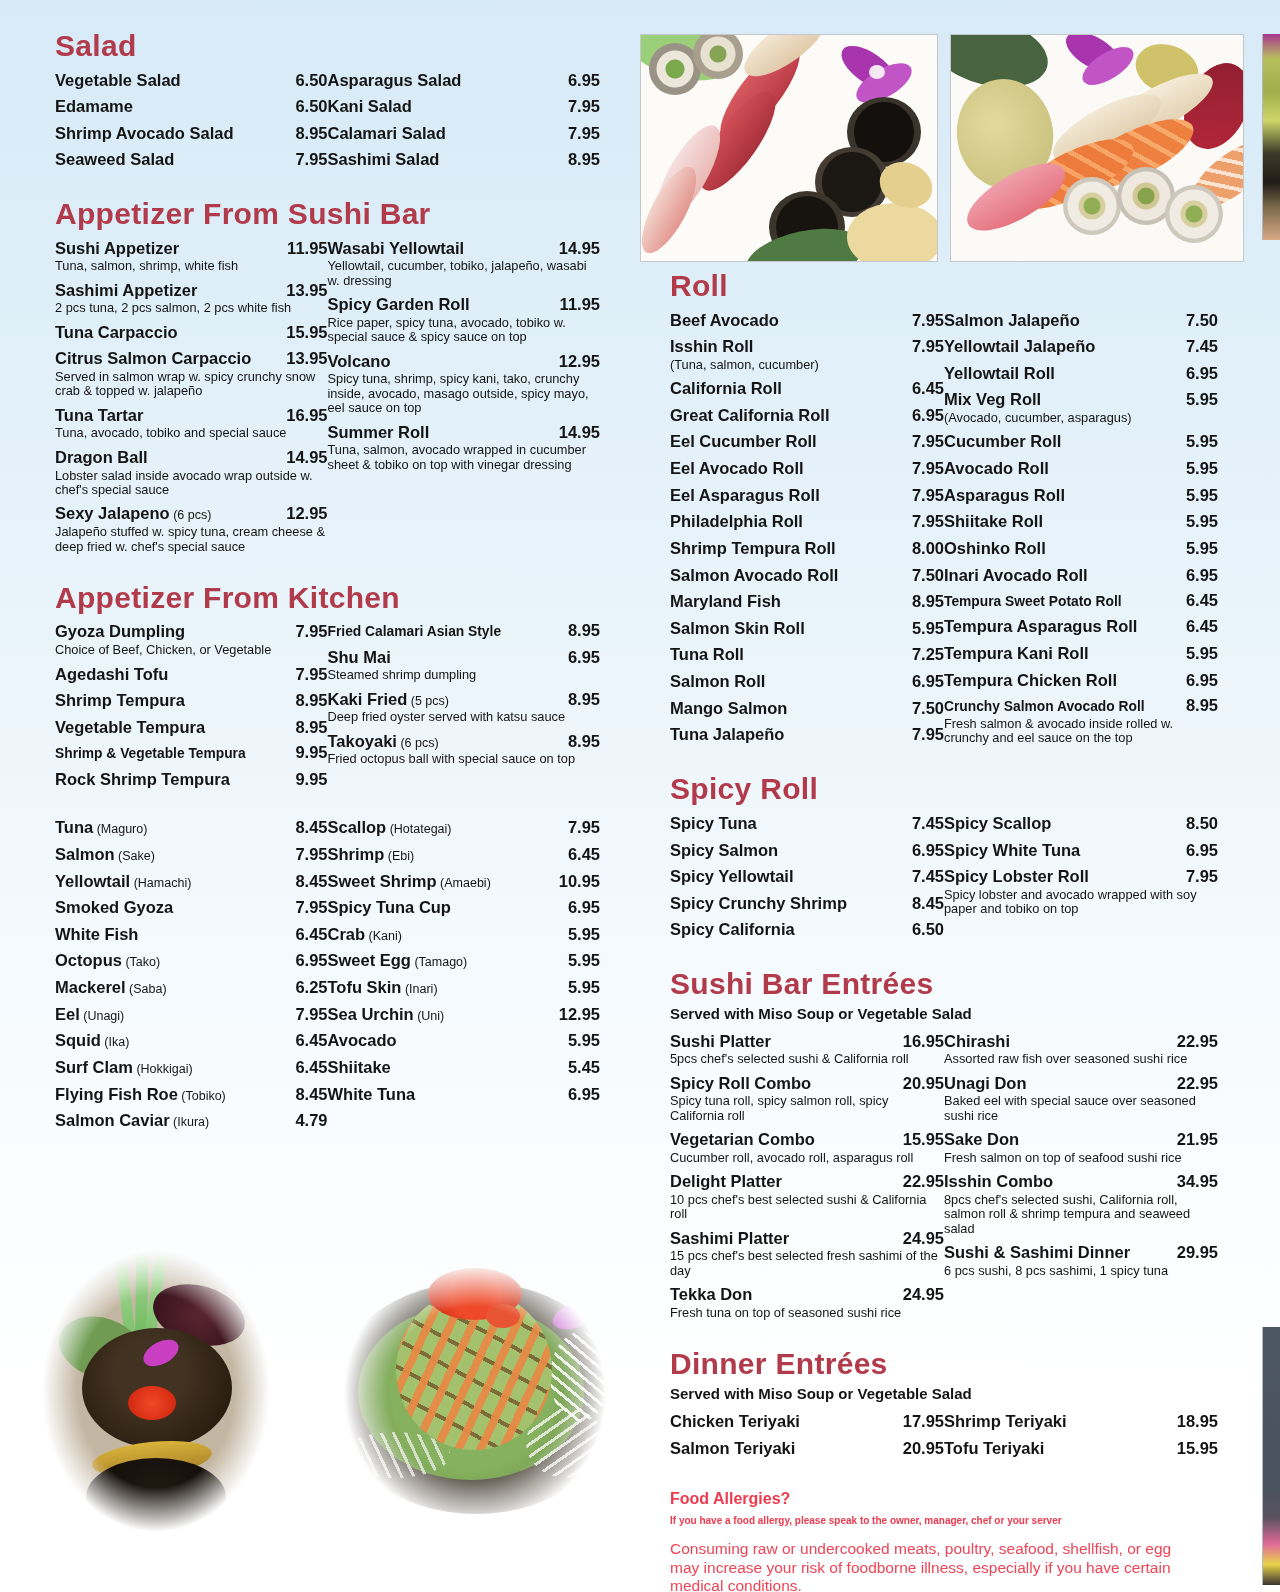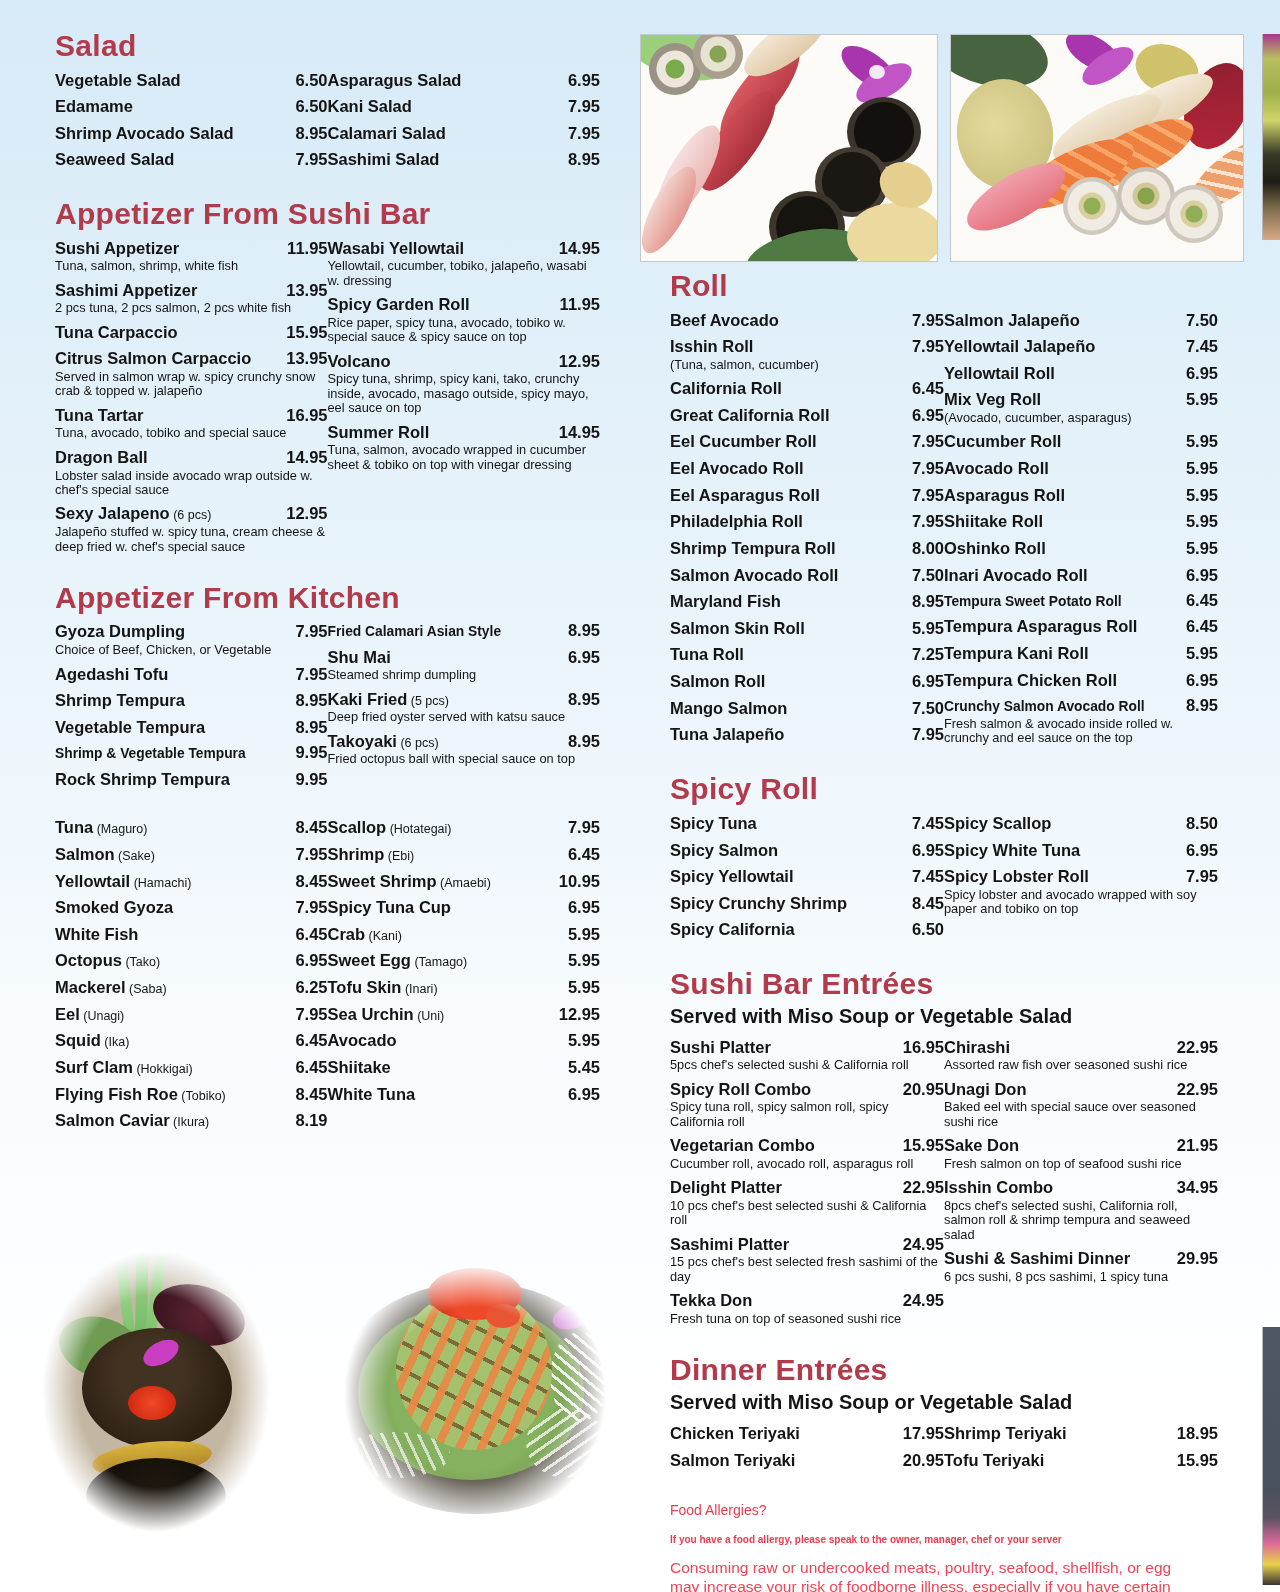--- a/index.html
+++ b/index.html
@@ -10,35 +10,35 @@
   }
   .left-col  { position:absolute; left:55px;  top:30px;  width:545px; }
   .right-col { position:absolute; left:670px; top:270px; width:548px; }
 
   .sec { margin-bottom:22px; }
   .sec-title {
     margin:0 0 8px 0; font-size:30px; font-weight:bold; letter-spacing:.3px;
     color:var(--heading,#b23b4b); line-height:1.05;
   }
   .sec-sub { font-size:16px; font-weight:bold; letter-spacing:.5px; }
-  .note { font-weight:bold; font-size:20px; margin:-3px 0 9px 0; color:#141414; }
+  .note { font-weight:bold; font-size:15px; margin:-3px 0 9px 0; color:#141414; }
 
   .cols { display:flex; gap:0; }
   .col  { flex:1; min-width:0; }
   .item { margin-bottom:6px; }
   .row  { display:flex; justify-content:space-between; align-items:baseline; }
   .nm   { font-weight:bold; font-size:16.5px; line-height:1.25; padding-right:6px; }
   .nm.tight { font-size:13.8px; }
   .jp   { font-size:12.5px; font-weight:normal; }
   .pr   { font-weight:bold; font-size:16.5px; white-space:nowrap; }
   .ds   { font-size:12.8px; line-height:1.13; margin:1px 0 3px 0; }
 
   .dinner-sec { margin-top:16px; }
   .allergy { margin-top:26px; }
-  .allergy-title { margin:0 0 16px 0; font-size:14px; font-weight:normal; color:var(--alert,#ee3a4e); }
+  .allergy-title { margin:0 0 7px 0; font-size:16px; font-weight:bold; color:var(--alert,#ee3a4e); }
   .allergy-line  { font-size:10px; font-weight:bold; color:var(--alert,#ee3a4e); margin:0 0 14px 0; }
   .allergy-para  { font-size:15.5px; color:#ef4456; line-height:1.2; margin:0; width:520px; }
 
   .photo { position:absolute; border:1px solid #c4c8cc; background:#fcfbf8; overflow:hidden; }
   .sh { position:absolute; border-radius:50%; }
   .vignette { position:absolute; overflow:hidden; }
   .strip { position:absolute; }
 </style>
 </head>
 <body>
@@ -330,21 +330,21 @@
             </div>
             <div class="item">
               <div class="row">
                 <span class="nm">Flying Fish Roe<span class="jp"> (Tobiko)</span></span>
                 <span class="pr">8.45</span>
               </div>
             </div>
             <div class="item">
               <div class="row">
                 <span class="nm">Salmon Caviar<span class="jp"> (Ikura)</span></span>
-                <span class="pr">8.19</span>
+                <span class="pr">4.79</span>
               </div>
             </div>
           </div>
           <div class="col">
             <div class="item">
               <div class="row">
                 <span class="nm">Scallop<span class="jp"> (Hotategai)</span></span>
                 <span class="pr">7.95</span>
               </div>
             </div>

